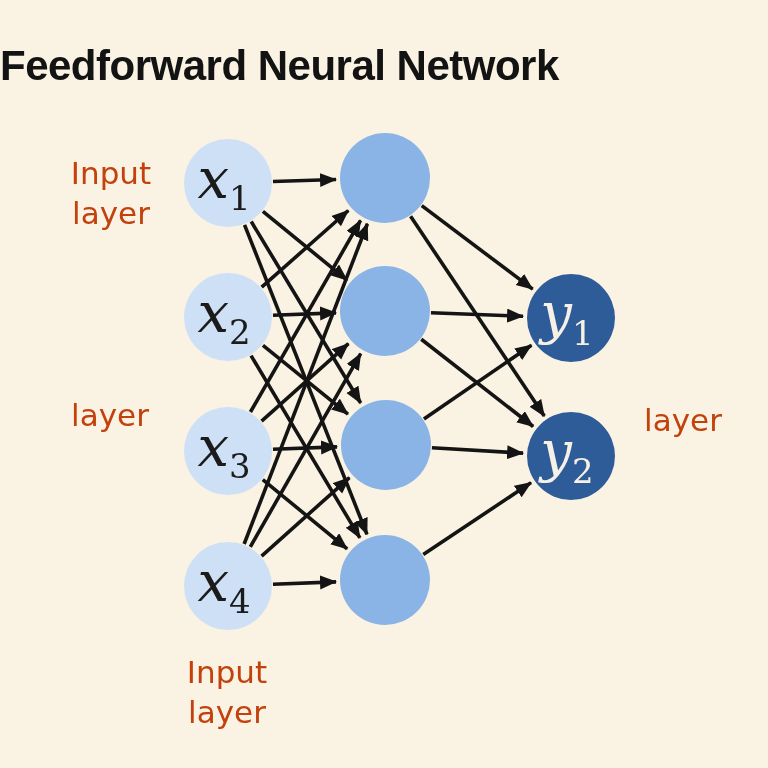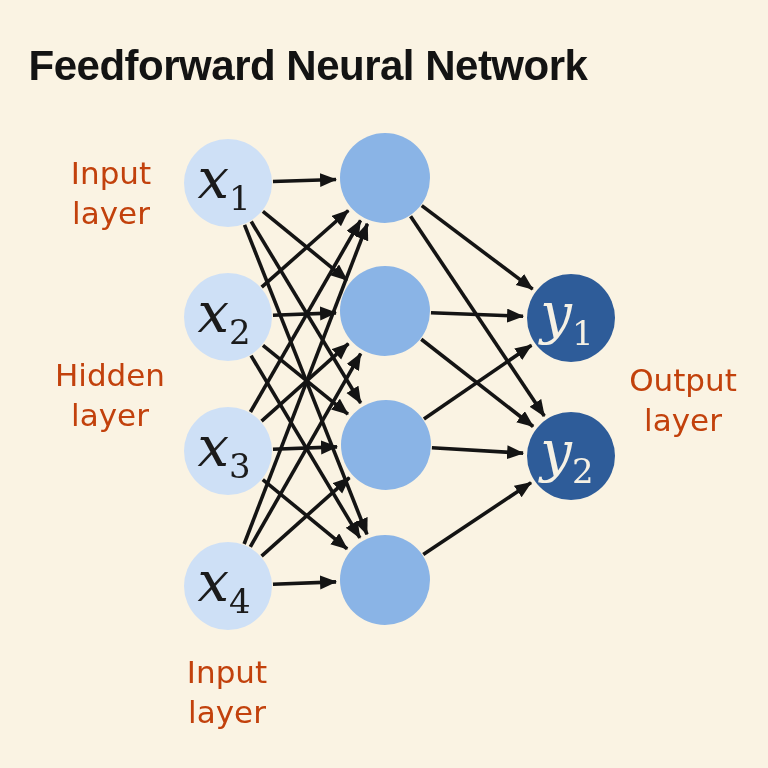--- a/index.html
+++ b/index.html
@@ -3,21 +3,20 @@
 <meta charset="utf-8">
 <style>
   html,body{margin:0;padding:0}
   body{
     width:768px;height:768px;position:relative;overflow:hidden;
     background:#FAF3E3;
     font-family:"DejaVu Sans",sans-serif;
   }
   .title{
     position:absolute;top:42px;left:0;width:616px;
-    text-align:center;
     font-family:"Liberation Sans",sans-serif;
     font-weight:bold;font-size:42px;letter-spacing:-0.5px;
     color:#131313;
   }
   .layer-label{
     position:absolute;width:160px;
     font-size:31px;line-height:40px;
     text-align:center;color:#c2410c;
   }
   #lbl-input-top{left:31px;top:153px}
@@ -35,26 +34,26 @@
 <body style="background: rgb(250, 243, 227);">
 
 <div class="title">Feedforward Neural Network</div>
 
 <div class="layer-label" id="lbl-input-top">
   <span>Input</span><br>
   <span>layer</span>
 </div>
 
 <div class="layer-label" id="lbl-hidden">
-  <span>Hidden</span><br>
+  <br>
   <span>layer</span>
 </div>
 
 <div class="layer-label" id="lbl-output">
-  <span>Output</span><br>
+  <br>
   <span>layer</span>
 </div>
 
 <div class="layer-label" id="lbl-input-bottom">
   <span>Input</span><br>
   <span>layer</span>
 </div>
 
 <svg id="net" class="net" width="768" height="768" viewBox="0 0 768 768">
     <defs>

